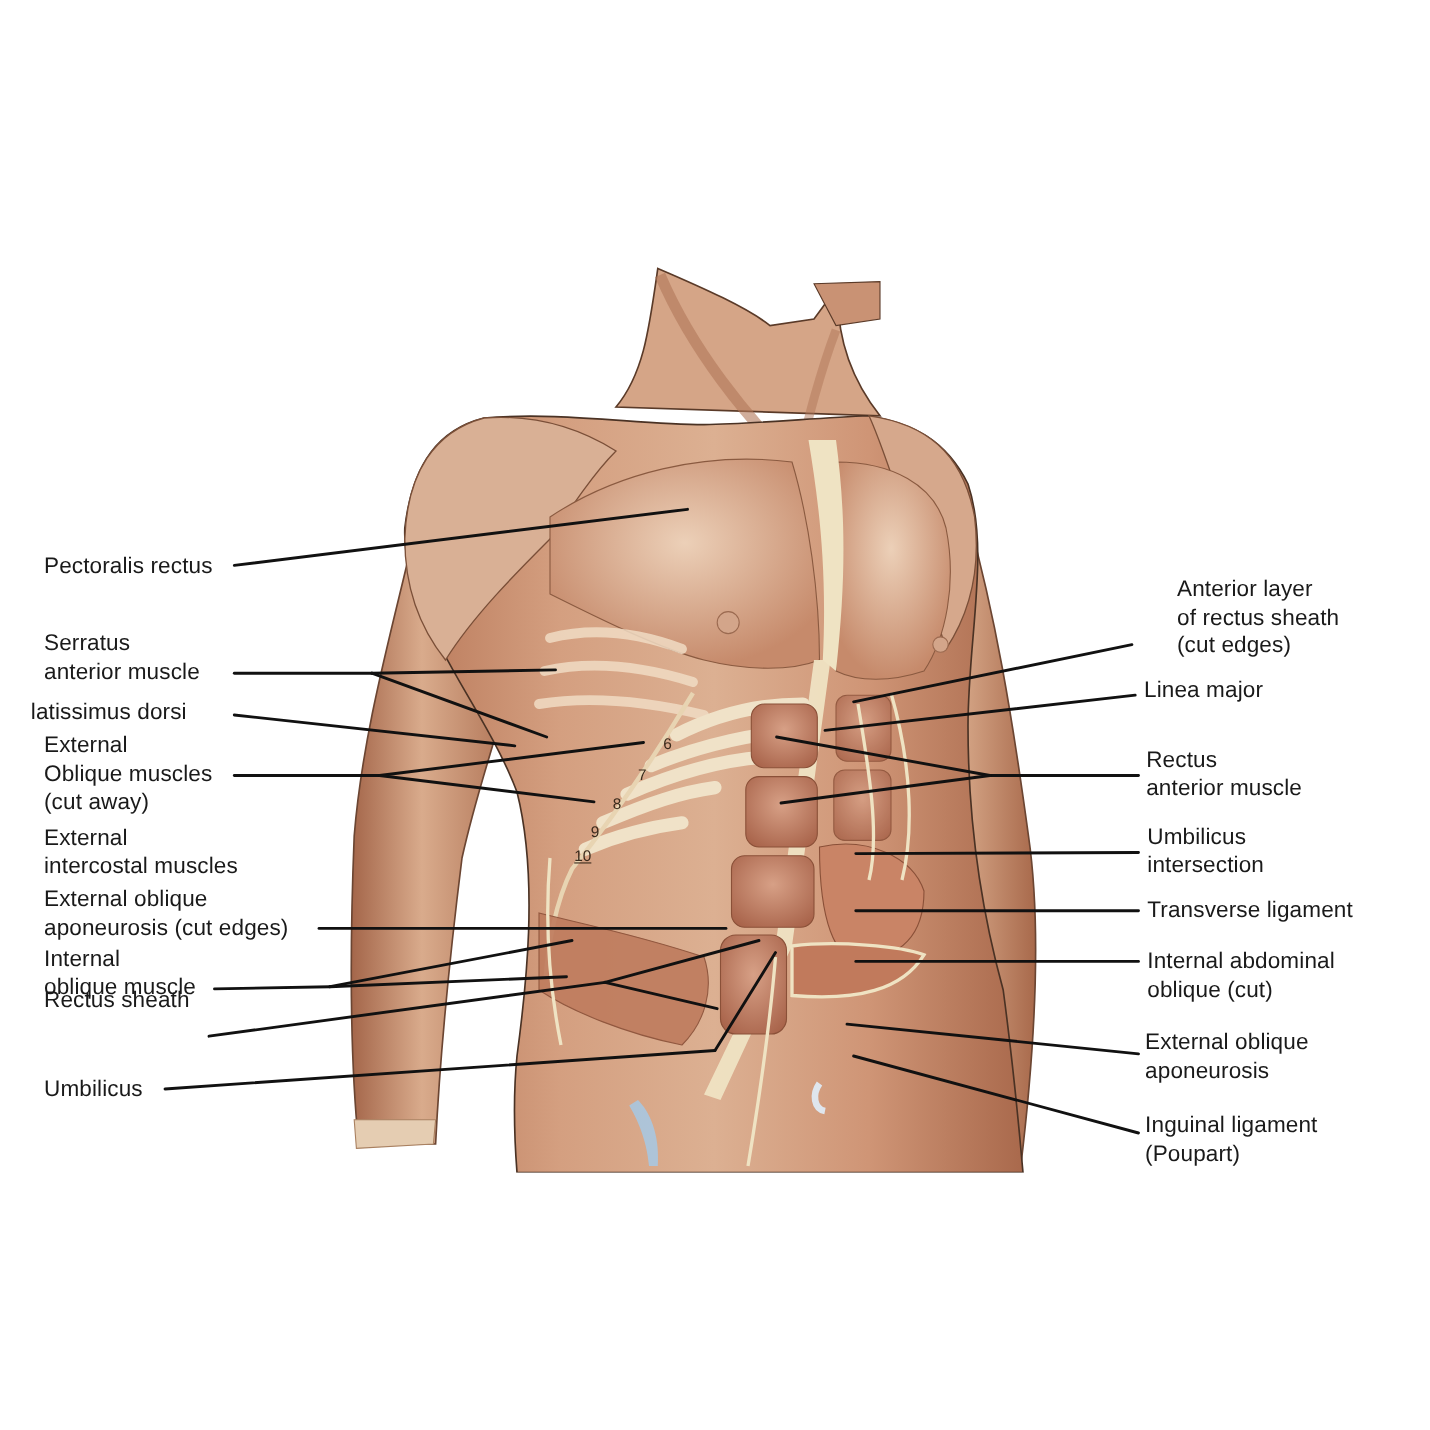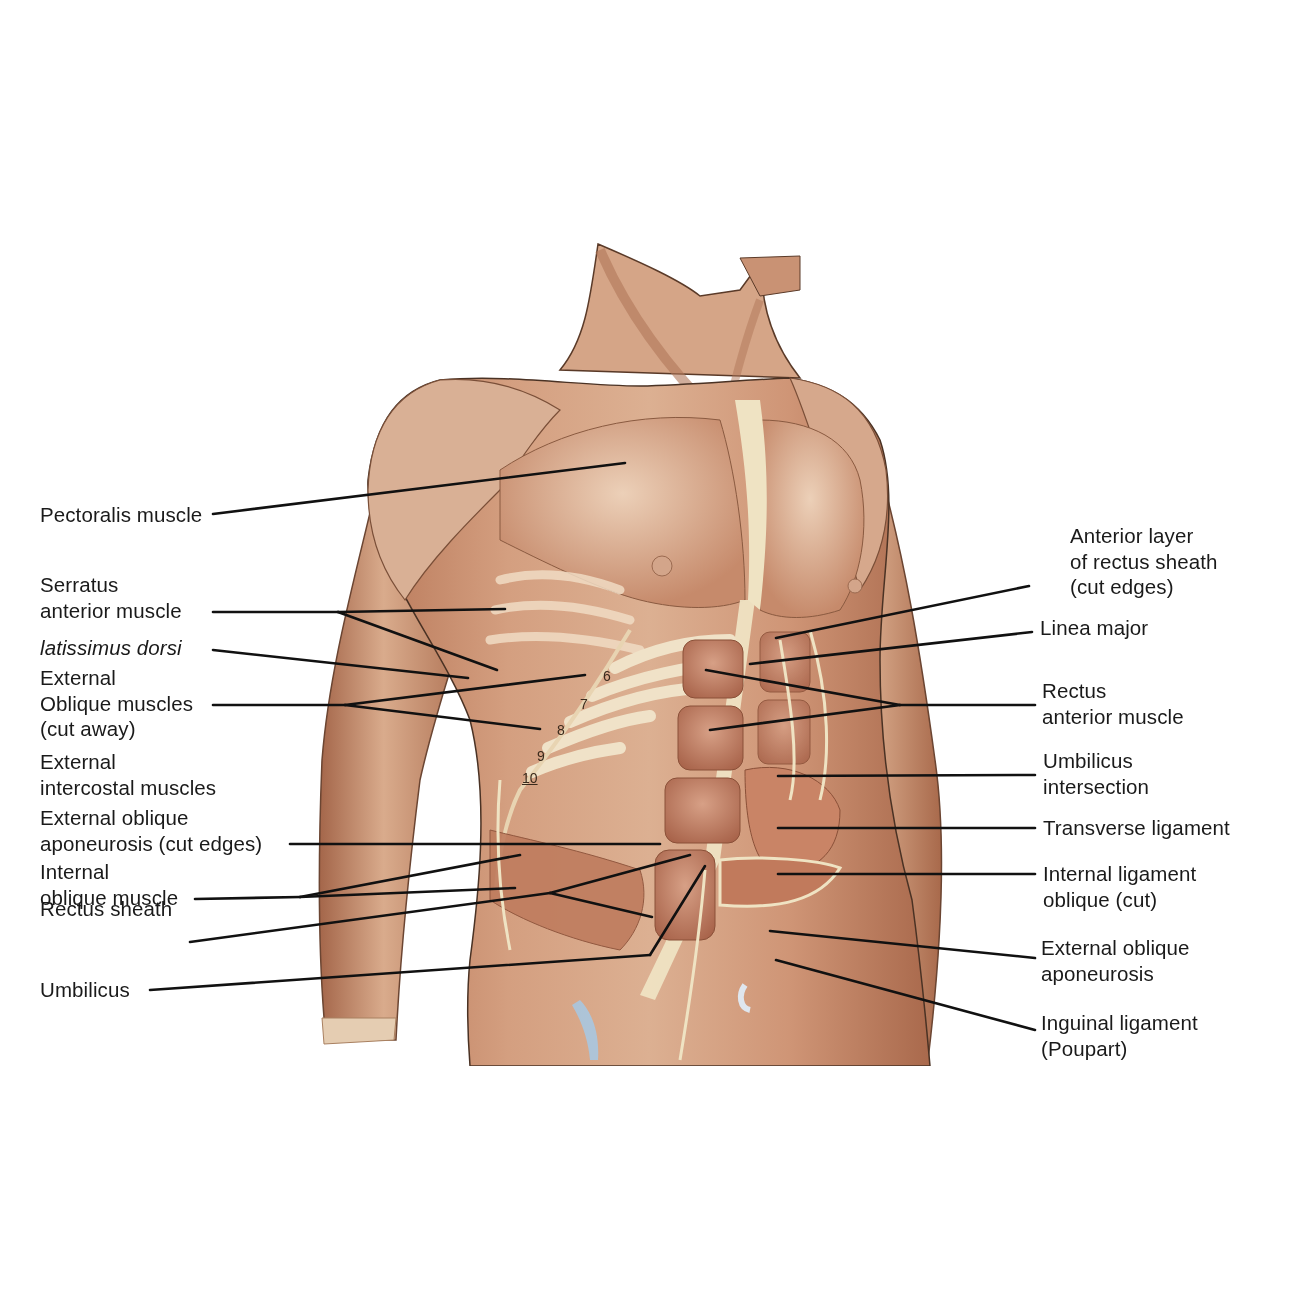--- a/index.html
+++ b/index.html
@@ -132,24 +132,24 @@
     <line x1="900" y1="705" x2="706" y2="670"></line>
     <line x1="900" y1="705" x2="710" y2="730"></line>
     <line x1="1035" y1="775" x2="778" y2="776"></line>
     <line x1="1035" y1="828" x2="778" y2="828"></line>
     <line x1="1035" y1="874" x2="778" y2="874"></line>
     <line x1="1035" y1="958" x2="770" y2="931"></line>
     <line x1="1035" y1="1030" x2="776" y2="960"></line>
   </svg>
 
 <div id="labels-left">
-  <div class="label" style="left: 40px; top: 502px;">Pectoralis muscle</div>
+  <div class="label" style="left: 40px; top: 502px;">Pectoralis rectus</div>
   <div class="label" style="left: 40px; top: 572px;">Serratus
 anterior muscle</div>
-  <div class="label" style="left: 40px; top: 635px; font-style: italic;">latissimus dorsi</div>
+  <div class="label" style="left: 28px; top: 635px;">latissimus dorsi</div>
   <div class="label" style="left: 40px; top: 665px;">External
 Oblique muscles
 (cut away)</div>
   <div class="label" style="left: 40px; top: 749px;">External
 intercostal muscles</div>
   <div class="label" style="left: 40px; top: 805px;">External oblique
 aponeurosis (cut edges)</div>
   <div class="label" style="left: 40px; top: 859px;">Internal
 oblique muscle</div>
   <div class="label" style="left: 40px; top: 896px; text-align: center;">Rectus sheath</div>
@@ -159,21 +159,21 @@
 <div id="labels-right">
   <div class="label" style="left: 1070px; top: 523px;">Anterior layer
 of rectus sheath
 (cut edges)</div>
   <div class="label" style="left: 1040px; top: 615px;">Linea major</div>
   <div class="label" style="left: 1042px; top: 678px;">Rectus
 anterior muscle</div>
   <div class="label" style="left: 1043px; top: 748px;">Umbilicus
 intersection</div>
   <div class="label" style="left: 1043px; top: 815px;">Transverse ligament</div>
-  <div class="label" style="left: 1043px; top: 861px;">Internal ligament
+  <div class="label" style="left: 1043px; top: 861px;">Internal abdominal
 oblique (cut)</div>
   <div class="label" style="left: 1041px; top: 935px;">External oblique
 aponeurosis</div>
   <div class="label" style="left: 1041px; top: 1010px;">Inguinal ligament
 (Poupart)</div>
 </div>
 
 <div id="rib-numbers">
   <span class="rib-num" style="left: 603px; top: 668px;">6</span>
   <span class="rib-num" style="left: 580px; top: 696px;">7</span>

